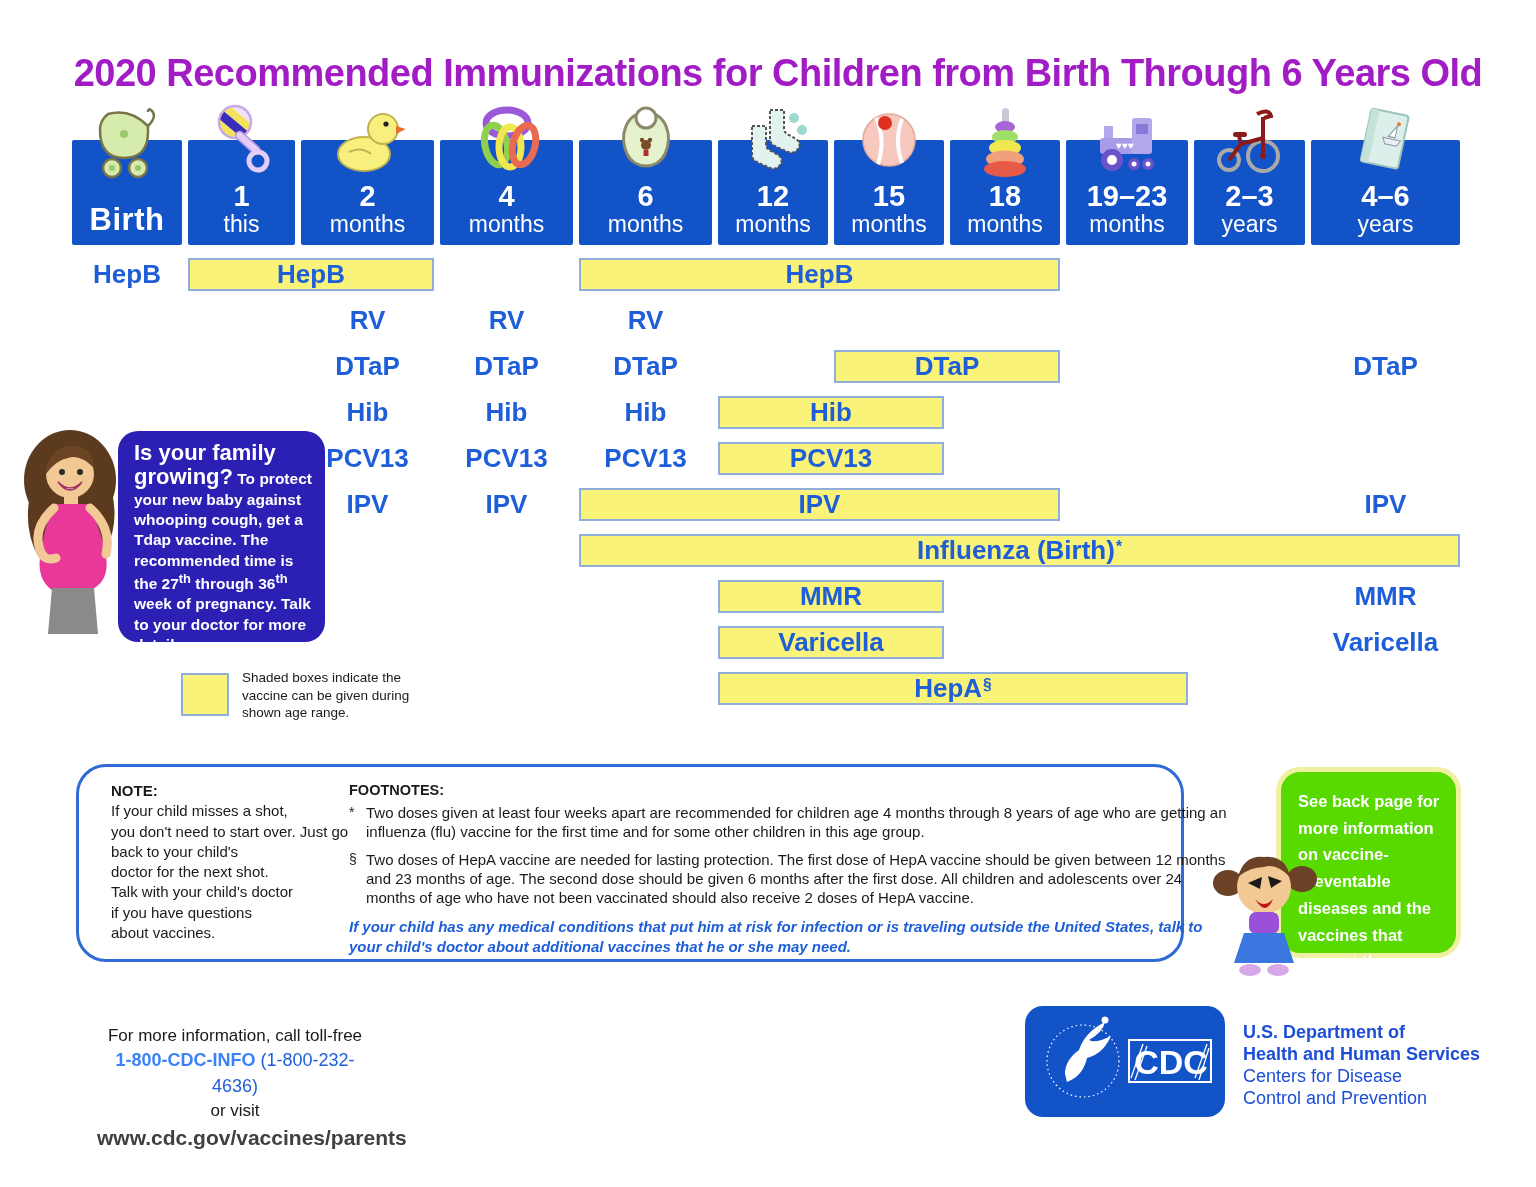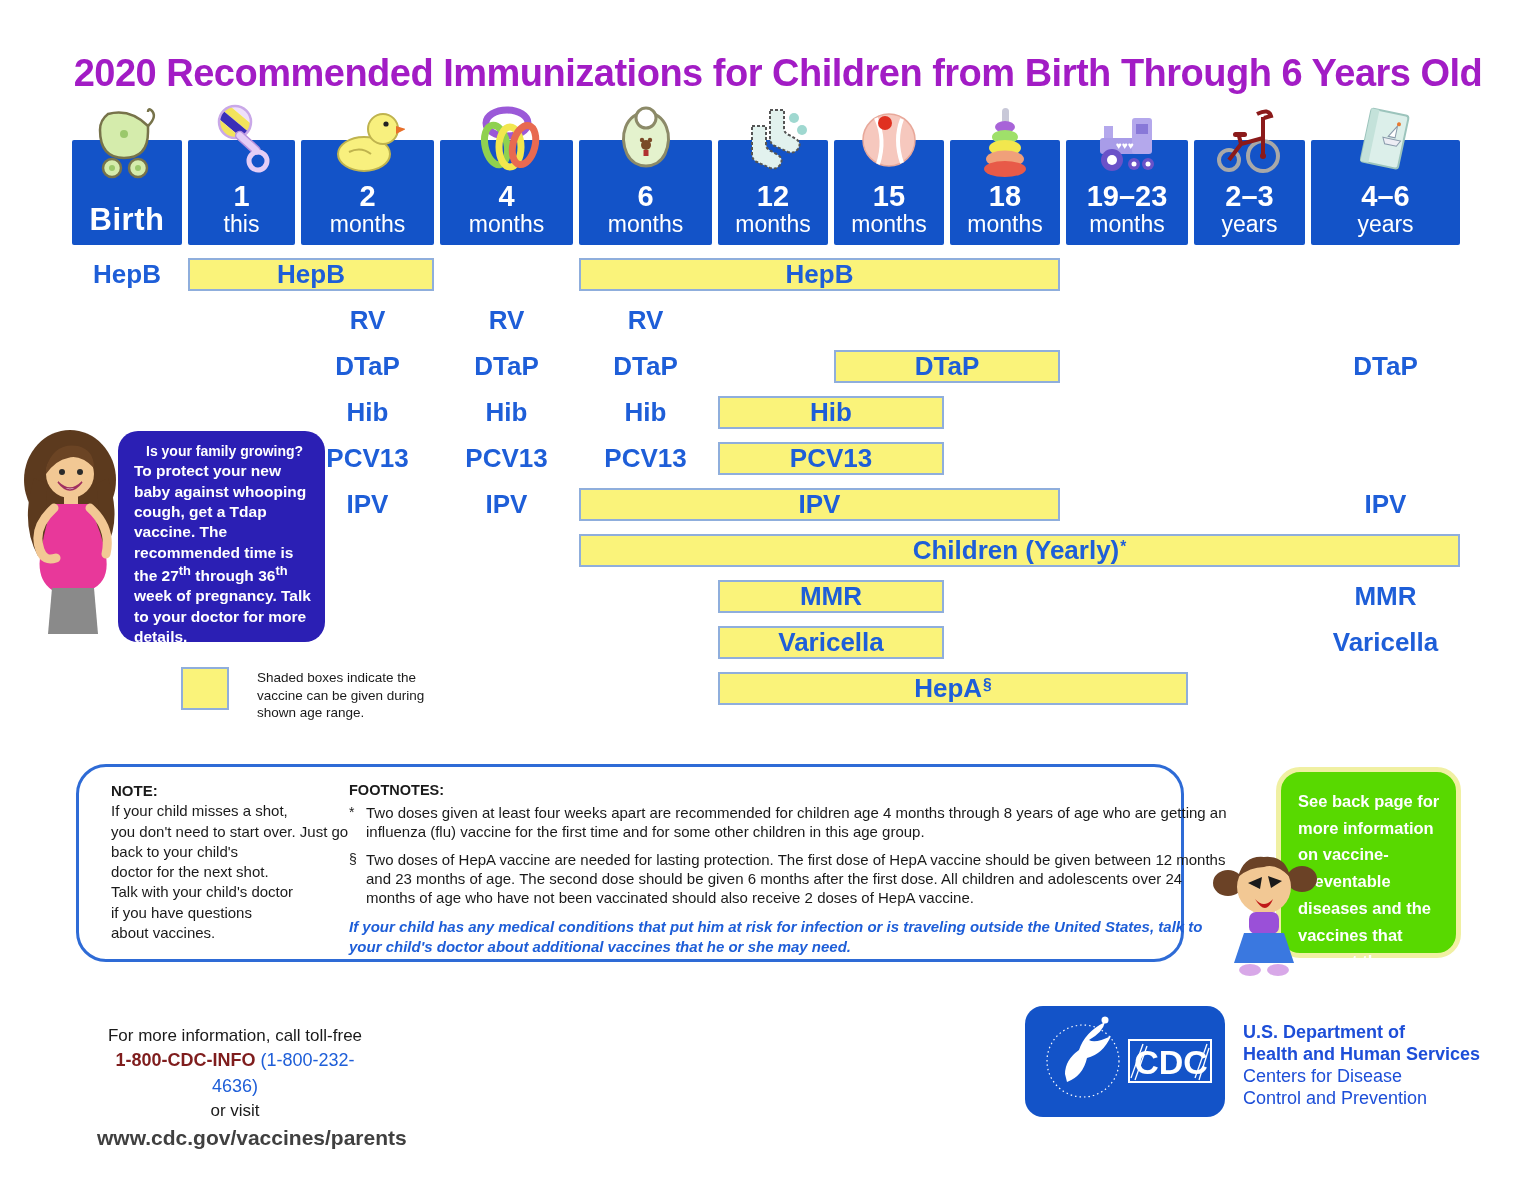--- a/index.html
+++ b/index.html
@@ -19,25 +19,25 @@
   .age1{font-size:29px;font-weight:bold;line-height:1.05;}
   .age1.birth{font-size:31px;letter-spacing:0.5px;}
   .age2{font-size:23px;font-weight:normal;line-height:1.1;}
   .cell{display:flex;align-items:center;justify-content:center;
         color:#1E5ED8;font-weight:bold;font-size:26px;}
   .cell.box{background:#FAF37A;border:2px solid #8FAEDC;}
   .cell sup{font-size:60%;line-height:0;margin-left:1px;transform:translateY(-4px);}
   
   .preg-box{position:absolute;left:118px;top:431px;width:207px;height:211px;background:#2B1FB4;
             border-radius:20px;color:#fff;padding:10px 10px 8px 16px;box-sizing:border-box;line-height:1.27;}
-  .preg-box .hd{font-size:14px;font-weight:bold;line-height:1.05;margin-left:12px;}
+  .preg-box .hd{font-size:22px;font-weight:bold;line-height:1.05;}
   .preg-box .bd{font-size:15.5px;font-weight:bold;}
   .preg-woman{position:absolute;left:18px;top:428px;width:124px;height:220px;z-index:2;}
   
-  .legend{position:absolute;left:181px;top:667px;display:flex;gap:28px;align-items:flex-start;}
+  .legend{position:absolute;left:181px;top:667px;display:flex;gap:13px;align-items:center;}
   .legend .swatch{width:48px;height:43px;background:#FAF37A;border:2px solid #8FAEDC;box-sizing:border-box;}
   .legend .ltext{font-size:13.5px;color:#1a1a1a;line-height:1.3;white-space:pre-line;padding-top:2px;}
   
   .notebox{position:absolute;left:76px;top:764px;width:1108px;height:198px;border:3px solid #2E6BD6;
            border-radius:30px;box-sizing:border-box;background:#fff;}
   .note{position:absolute;left:32px;top:14px;width:255px;color:#1a1a1a;font-size:15px;line-height:1.35;}
   .note .nh{font-weight:bold;}
   .note .nl{white-space:pre-line;}
   .fnotes{position:absolute;left:270px;top:14px;width:880px;color:#1a1a1a;font-size:15px;line-height:1.28;}
   .fnotes .fh{font-weight:bold;font-size:14.5px;margin-bottom:3px;}
@@ -45,21 +45,21 @@
   .fitem .sym{width:17px;flex:none;font-size:14px;padding-top:1px;}
   .fnotes .ital{color:#1E5ED8;font-weight:bold;font-style:italic;margin-top:10px;}
   
   .green-box{position:absolute;left:1276px;top:767px;width:185px;height:191px;background:#58D900;
              border:5px solid #F0F0A2;border-radius:24px;box-sizing:border-box;color:#fff;
              font-weight:bold;font-size:16.5px;line-height:1.62;padding:16px 8px 8px 17px;}
   .green-girl{position:absolute;left:1212px;top:843px;width:108px;height:138px;z-index:2;}
   
   .contact{position:absolute;left:58px;top:1024px;width:276px;text-align:center;font-size:17px;
            color:#1a1a1a;line-height:1.42;margin-left:39px;}
-  .contact .ph-b{color:#7f1d1d;font-weight:bold;font-size:18px;}
+  .contact .ph-b{color:#3b82f6;font-weight:bold;font-size:18px;}
   .contact .ph-n{color:#1E5ED8;font-size:18px;}
   .contact .url{color:#404040;font-weight:bold;font-size:21px;}
   .cdclogo{position:absolute;left:1025px;top:1006px;width:200px;height:111px;}
   .agency{position:absolute;left:1243px;top:1022px;color:#1d4ed8;font-size:18px;line-height:1.22;}
   .agency .ab{font-weight:bold;white-space:pre-line;}
   .agency .ar{white-space:pre-line;}
 </style>
 </head>
 <body>
 
@@ -265,21 +265,21 @@
     <div class="cell txt" style="grid-row:6;grid-column:4">PCV13</div>
     <div class="cell txt" style="grid-row:6;grid-column:5">PCV13</div>
     <div class="cell box" style="grid-row:6;grid-column:6/8">PCV13</div>
 
     <div class="cell txt" style="grid-row:7;grid-column:3">IPV</div>
     <div class="cell txt" style="grid-row:7;grid-column:4">IPV</div>
     <div class="cell box" style="grid-row:7;grid-column:5/9">IPV</div>
     <div class="cell txt" style="grid-row:7;grid-column:11">IPV</div>
 
     <div class="cell box" style="grid-row:8;grid-column:5/12">
-      <span>Children (Yearly)</span>
+      <span>Influenza (Birth)</span>
         <sup>*</sup>
     </div>
 
     <div class="cell box" style="grid-row:9;grid-column:6/8">MMR</div>
     <div class="cell txt" style="grid-row:9;grid-column:11">MMR</div>
 
     <div class="cell box" style="grid-row:10;grid-column:6/8">Varicella</div>
     <div class="cell txt" style="grid-row:10;grid-column:11">Varicella</div>
 
     <div class="cell box" style="grid-row:11;grid-column:6/10">

